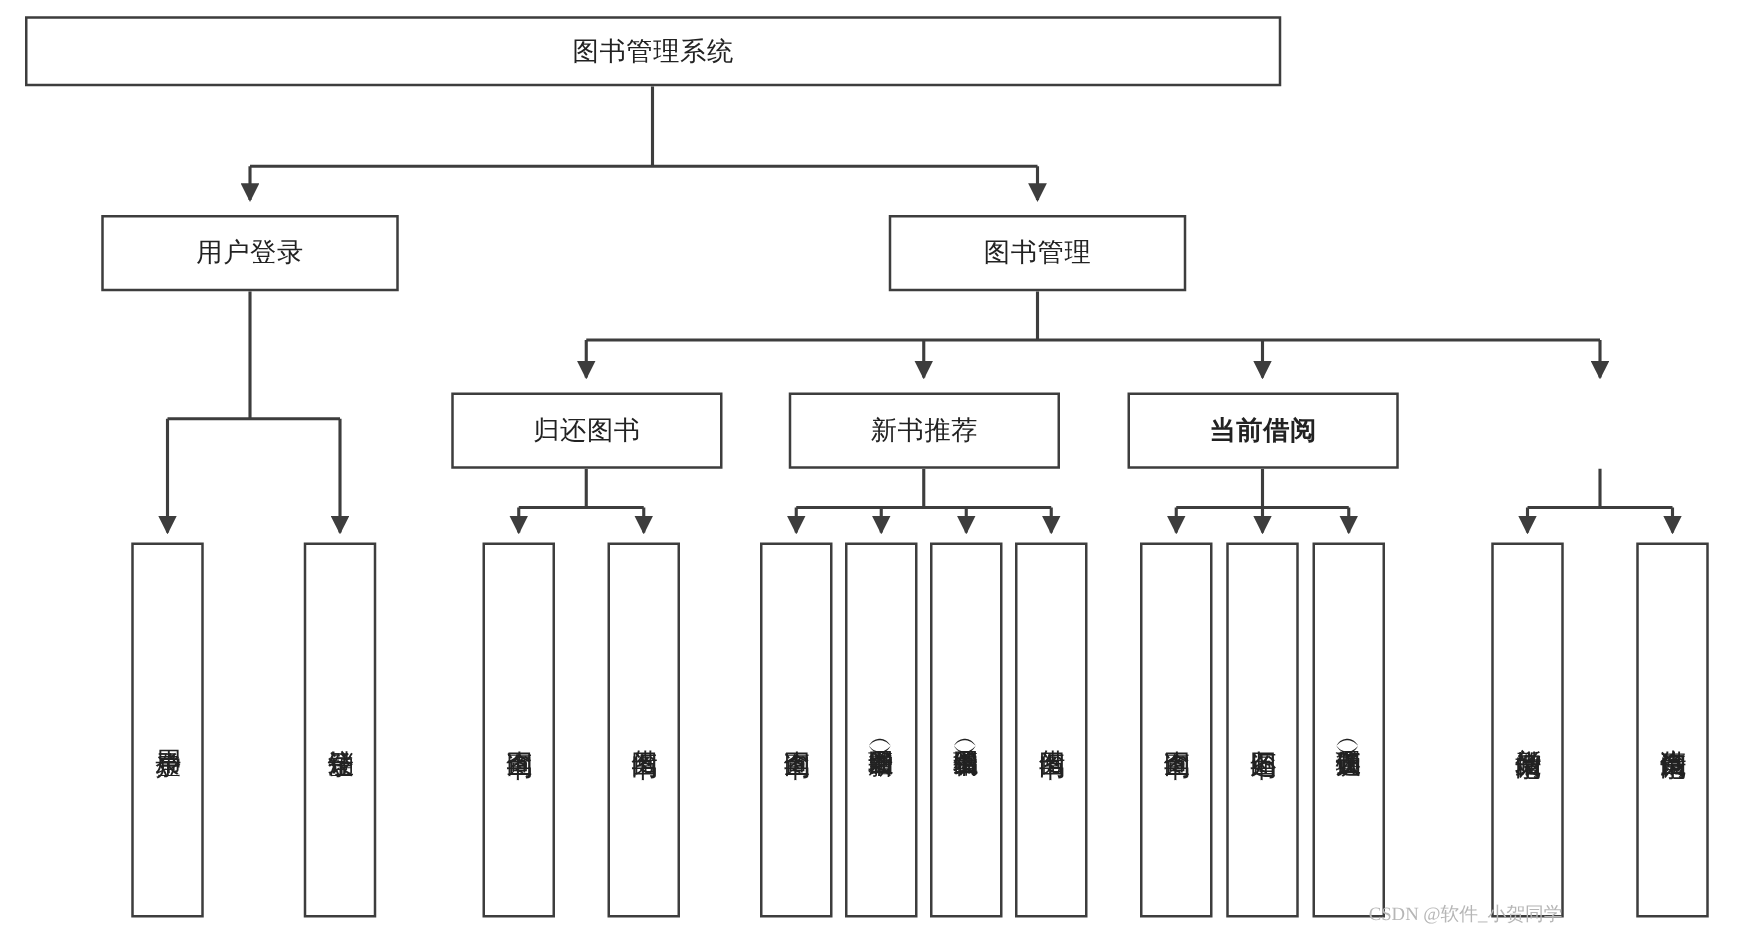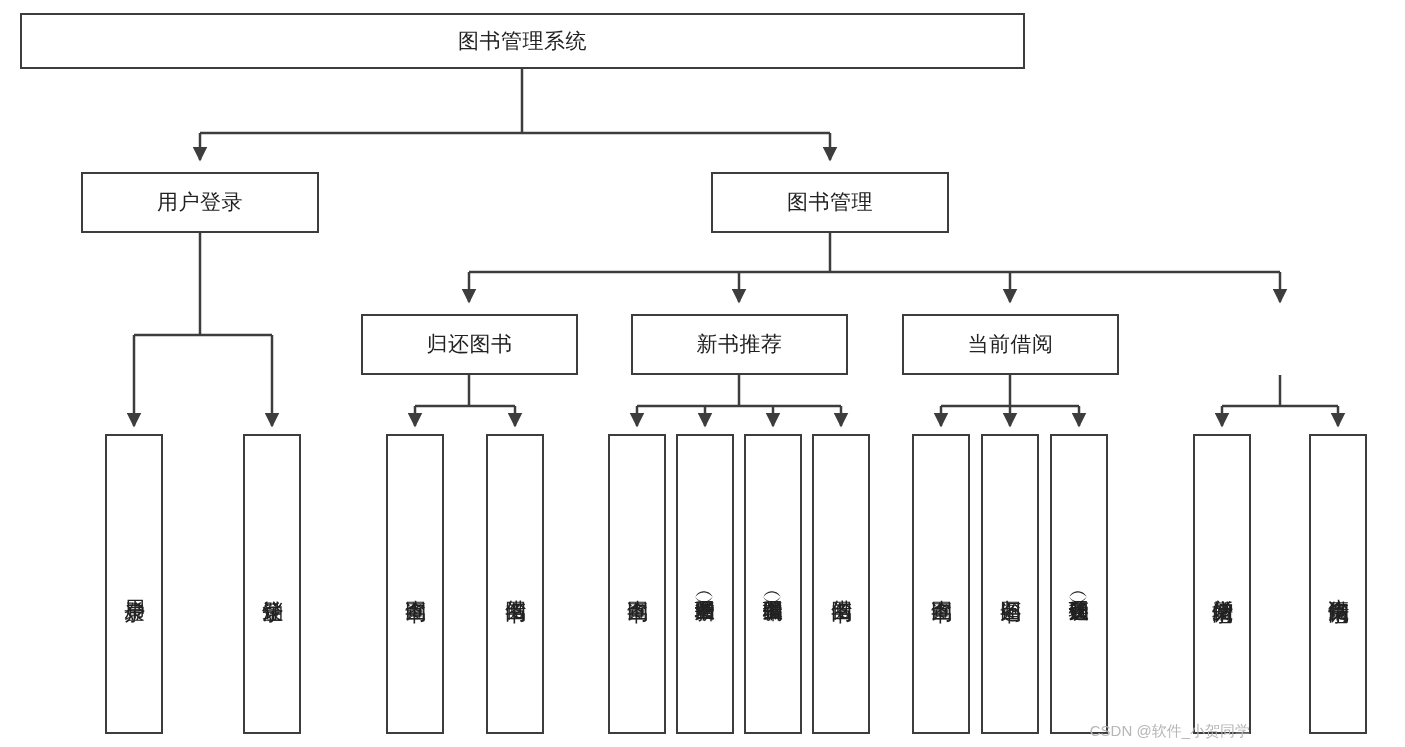--- a/index.html
+++ b/index.html
@@ -52,21 +52,21 @@
   }
   .node.v.tall .lbl{font-size:20px;letter-spacing:0px;}
   #watermark{
     position:absolute;
     right:8px;
     bottom:6px;
     font-size:15px;
     color:#b6b6b6;
     white-space:nowrap;
     z-index:9;
-    font-family:Liberation Sans, sans-serif;
+    font-family:Liberation Serif, serif;
   }
   svg#edges{position:absolute;left:0;top:0;width:1405px;height:747px;z-index:1;}
 </style>
 </head>
 <body>
 
 <div id="diagram">
 
   <svg id="edges" viewBox="0 0 1405 747" xmlns="http://www.w3.org/2000/svg">
     <defs>
@@ -128,21 +128,21 @@
   <div class="node h" style="left:711px;top:172px;width:238px;height:61px;">
     <span class="lbl">图书管理</span>
   </div>
 
   <div class="node h" style="left:361px;top:314px;width:217px;height:61px;">
     <span class="lbl">归还图书</span>
   </div>
   <div class="node h" style="left:631px;top:314px;width:217px;height:61px;">
     <span class="lbl">新书推荐</span>
   </div>
-  <div class="node h" style="left:902px;top:314px;width:217px;height:61px;">
+  <div class="node h" style="left:902px;top:314px;width:217px;height:61px;font-weight:bold;">
     <span class="lbl">当前借阅</span>
   </div>
 
   <div class="node v" style="left:105px;top:434px;width:58px;height:300px;">
     <span class="lbl">用户登录</span>
   </div>
   <div class="node v" style="left:243px;top:434px;width:58px;height:300px;">
     <span class="lbl">注销登录</span>
   </div>
 

